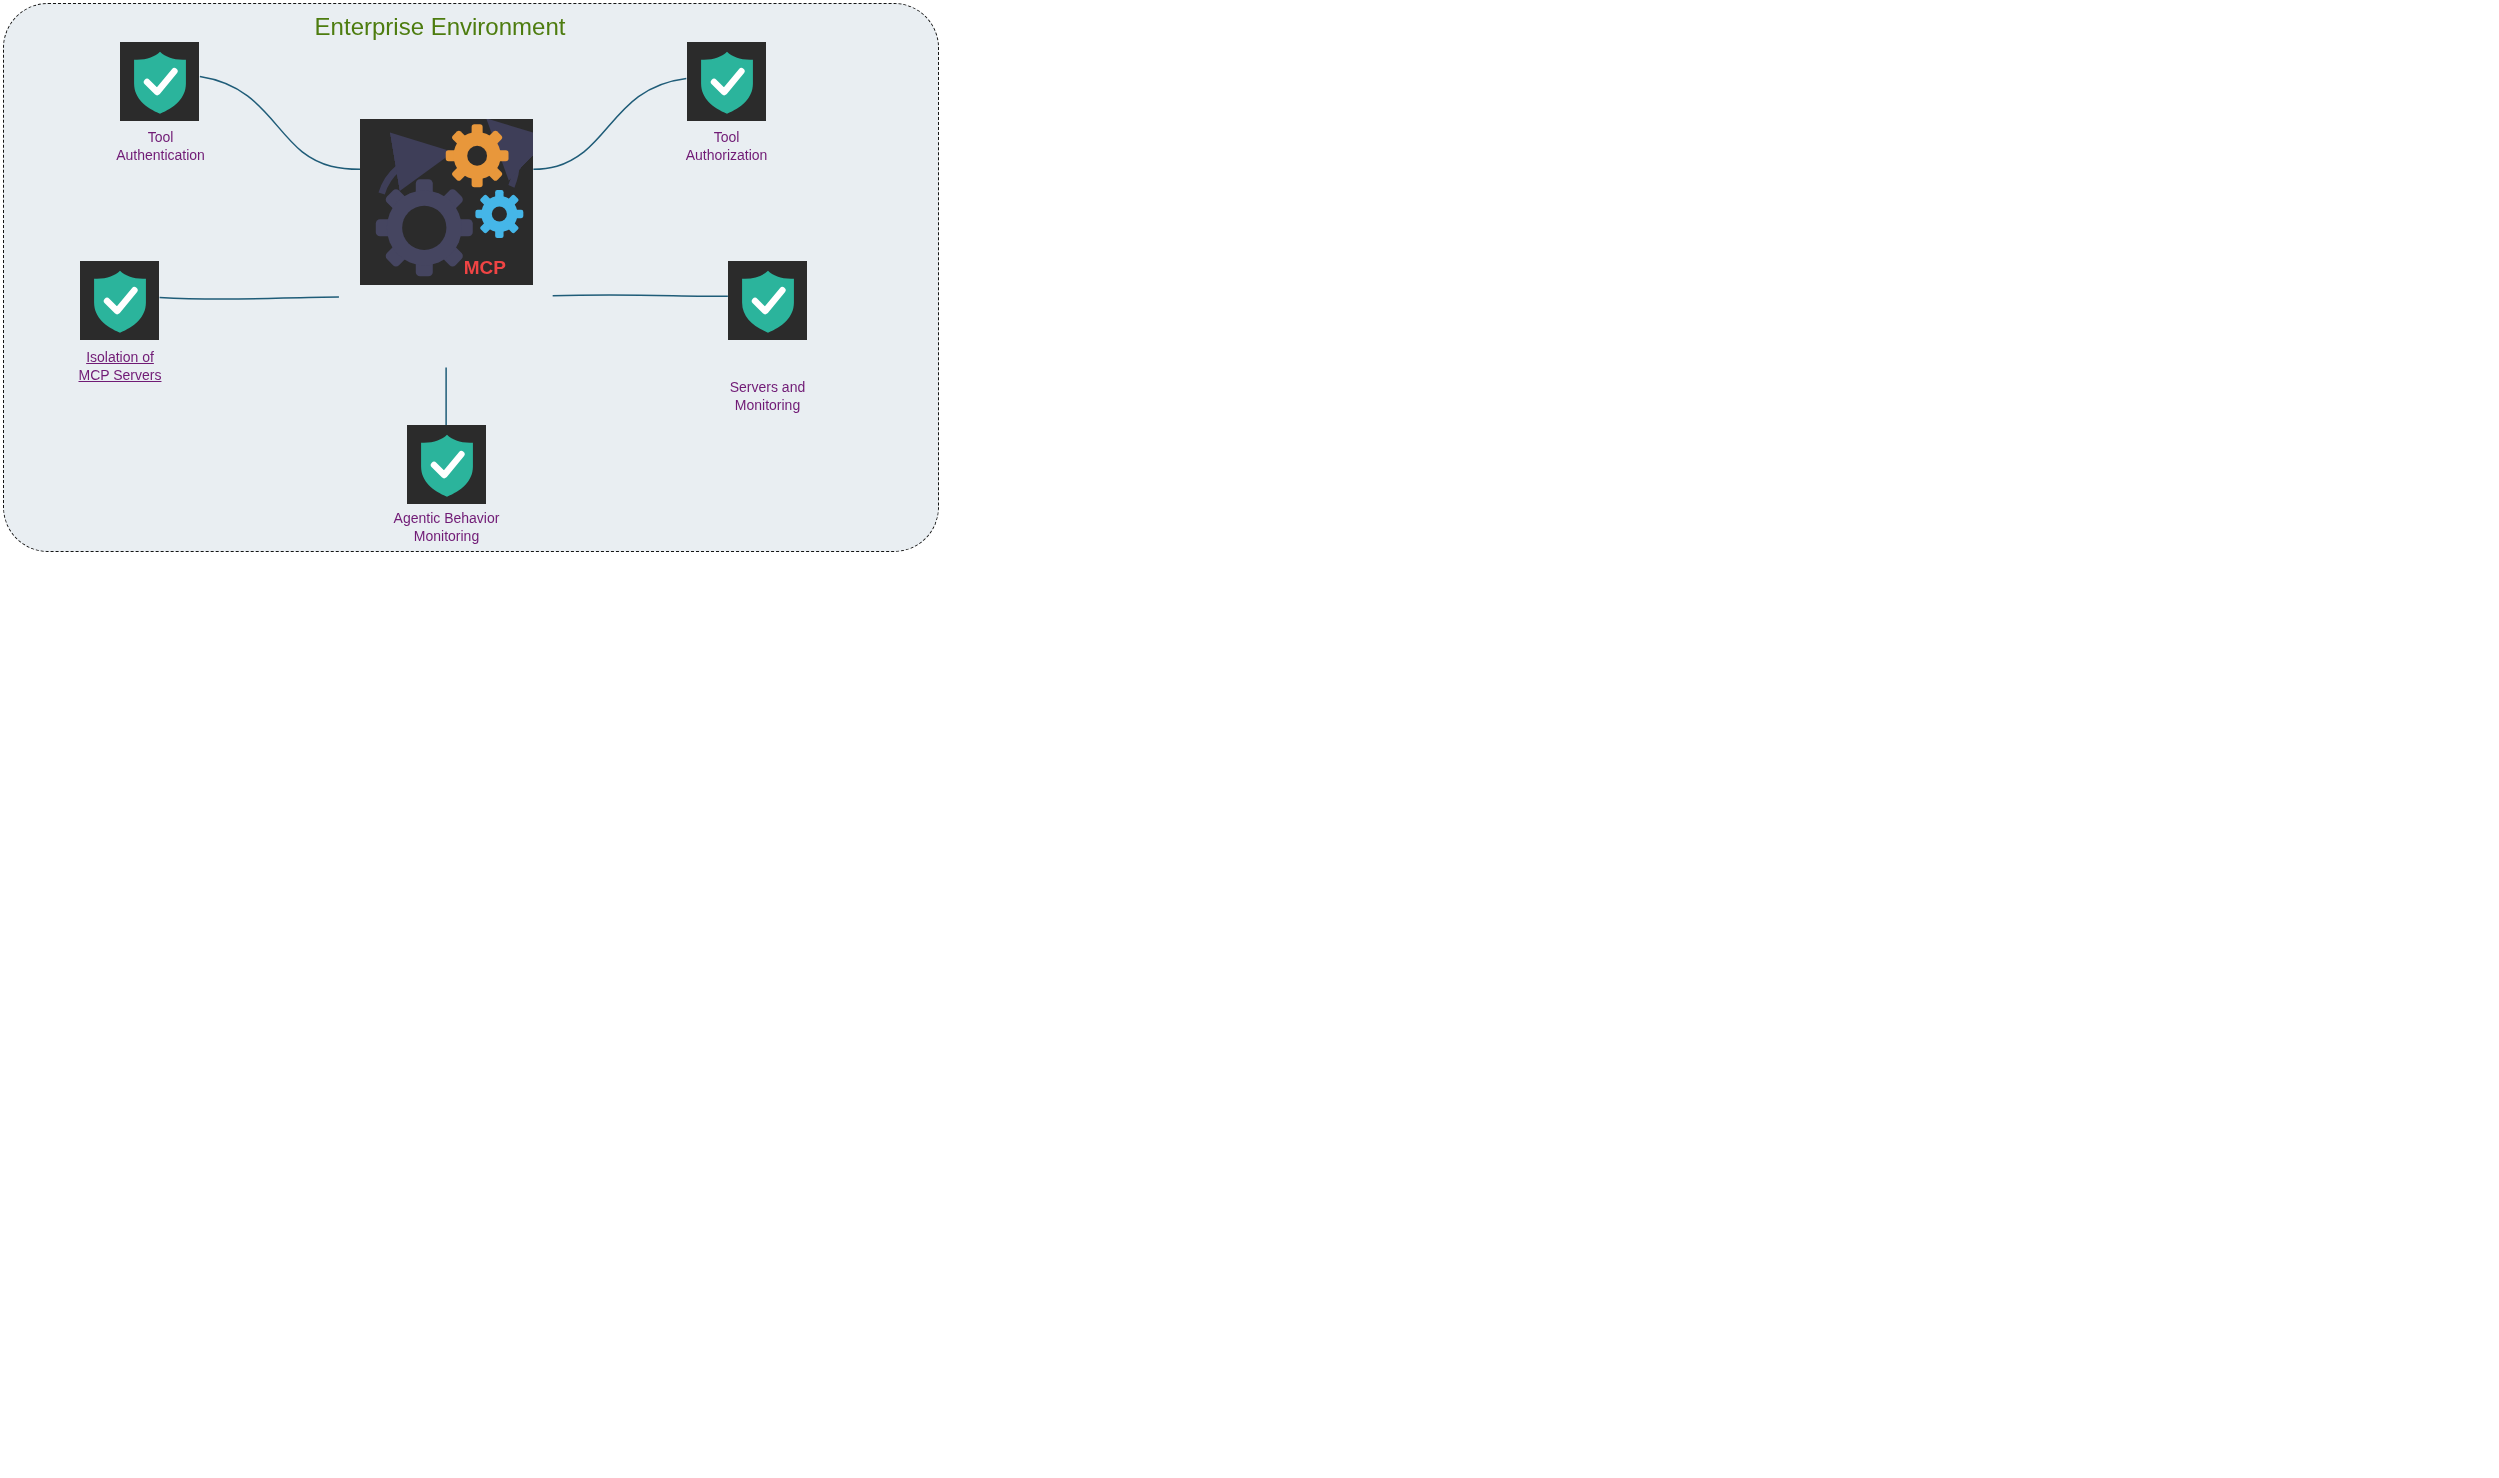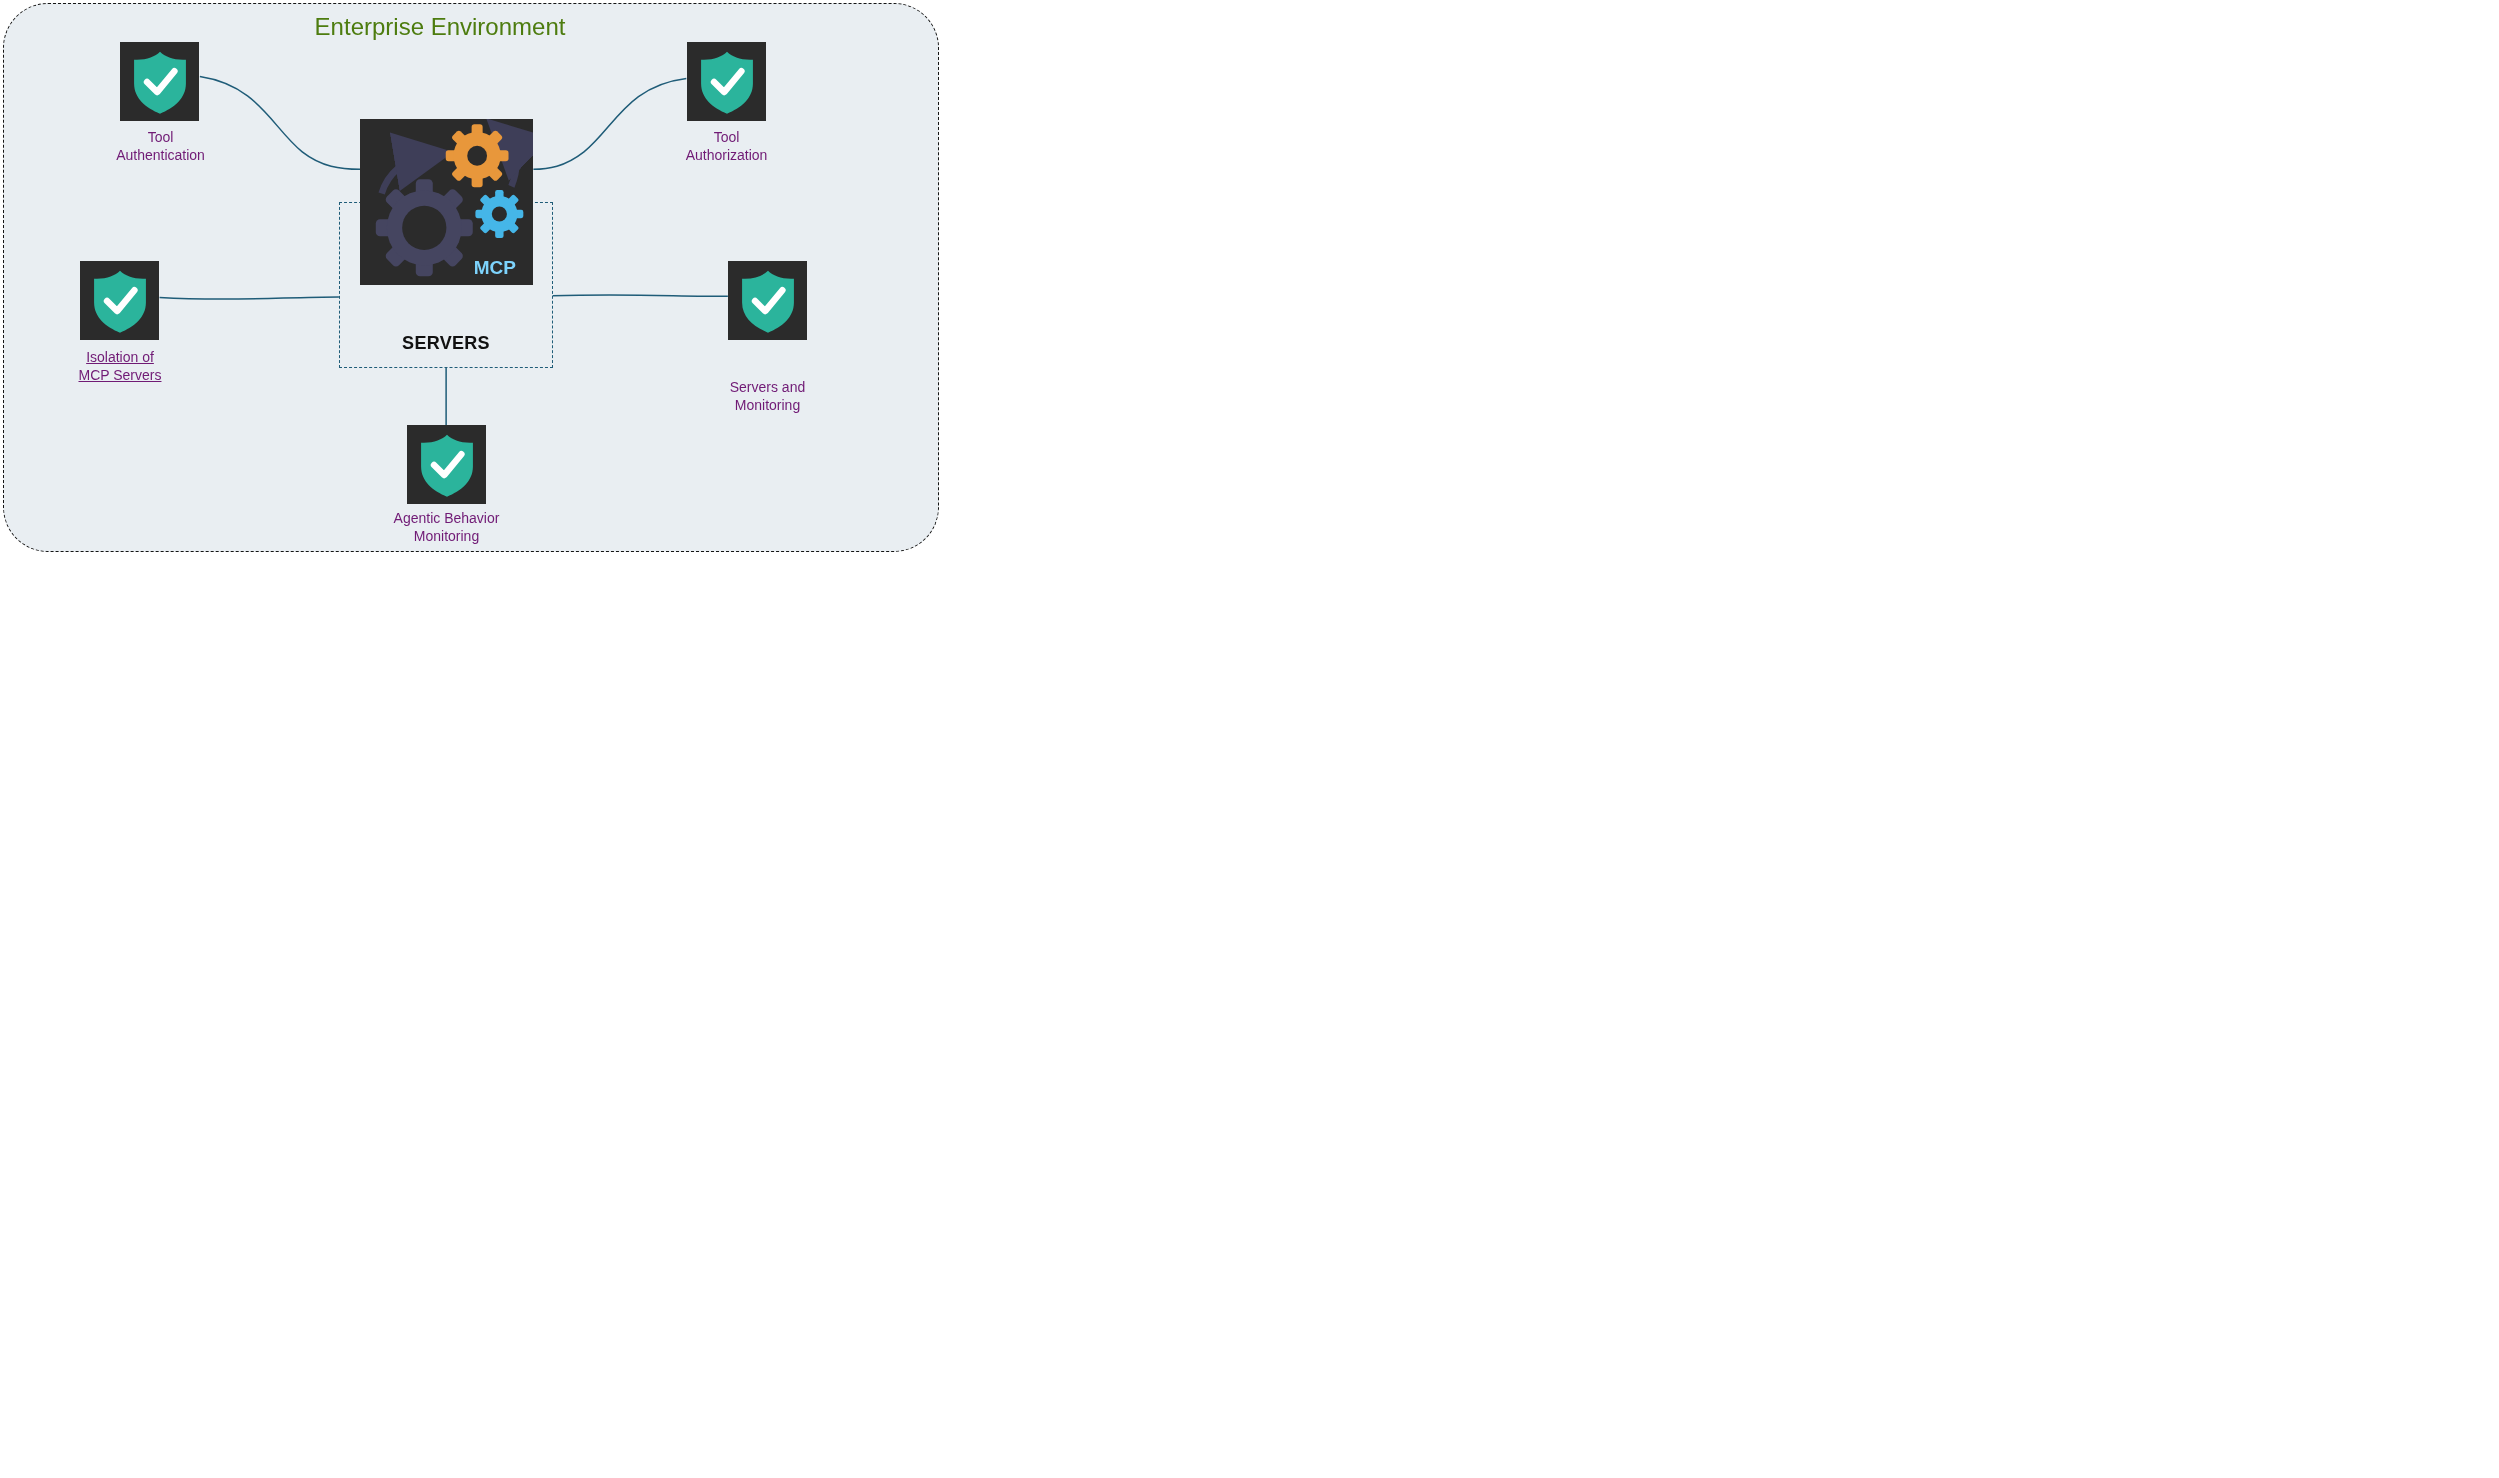--- a/index.html
+++ b/index.html
@@ -68,22 +68,22 @@
     background: #2b2b2b;
     z-index: 3;
   }
   .mcp-box svg.gears {
     position: absolute;
     left: 0; top: 0;
     width: 173px; height: 166px;
   }
   .mcp-label {
     position: absolute;
-    right: 17px; bottom: 6px;
-    color: #7dd3fc;
+    right: 27px; bottom: 6px;
+    color: #ef4444;
     font-weight: bold;
     font-size: 19px;
   }
   .shield-sq {
     position: absolute;
     width: 79px; height: 79px;
     background: #2b2b2b;
     z-index: 4;
     display: flex;
     align-items: center;
@@ -149,23 +149,20 @@
   <div class="title">Enterprise Environment</div>
 
   <svg class="connectors" viewBox="0 0 1568 928">
     <path d="M332 127 C 430 142, 452 212, 502 252 C 534 277, 566 281, 598 281"></path>
     <path d="M1140 130 C 1042 142, 1020 212, 970 252 C 938 277, 910 281, 886 281"></path>
     <path d="M265 494 C 390 501, 470 493, 563 493"></path>
     <path d="M918 491 C 1040 487, 1120 492, 1209 492"></path>
     <path d="M741 610 L 741 706"></path>
   </svg>
 
-  <div class="servers-box">
-    <div class="servers-label">SERVERS</div>
-  </div>
 
   <div class="mcp-box">
     <svg class="gears" viewBox="0 0 288 276">
       <path d="M36 124 C 48 86, 76 68, 112 62" stroke="#3e3e58" stroke-width="11" fill="none" marker-end="url(#arw)"></path>
       <path d="M252 112 C 266 78, 262 48, 242 29" stroke="#3e3e58" stroke-width="11" fill="none" marker-end="url(#arw)"></path>
       <use href="#gear-big" x="22" y="96" width="170" height="170" fill="#454560"></use>
       <use href="#gear" x="140" y="6" width="110" height="110" fill="#e8973b"></use>
       <use href="#gear" x="190" y="116" width="84" height="84" fill="#45b6e8"></use>
     </svg>
     <div class="mcp-label">MCP</div>

